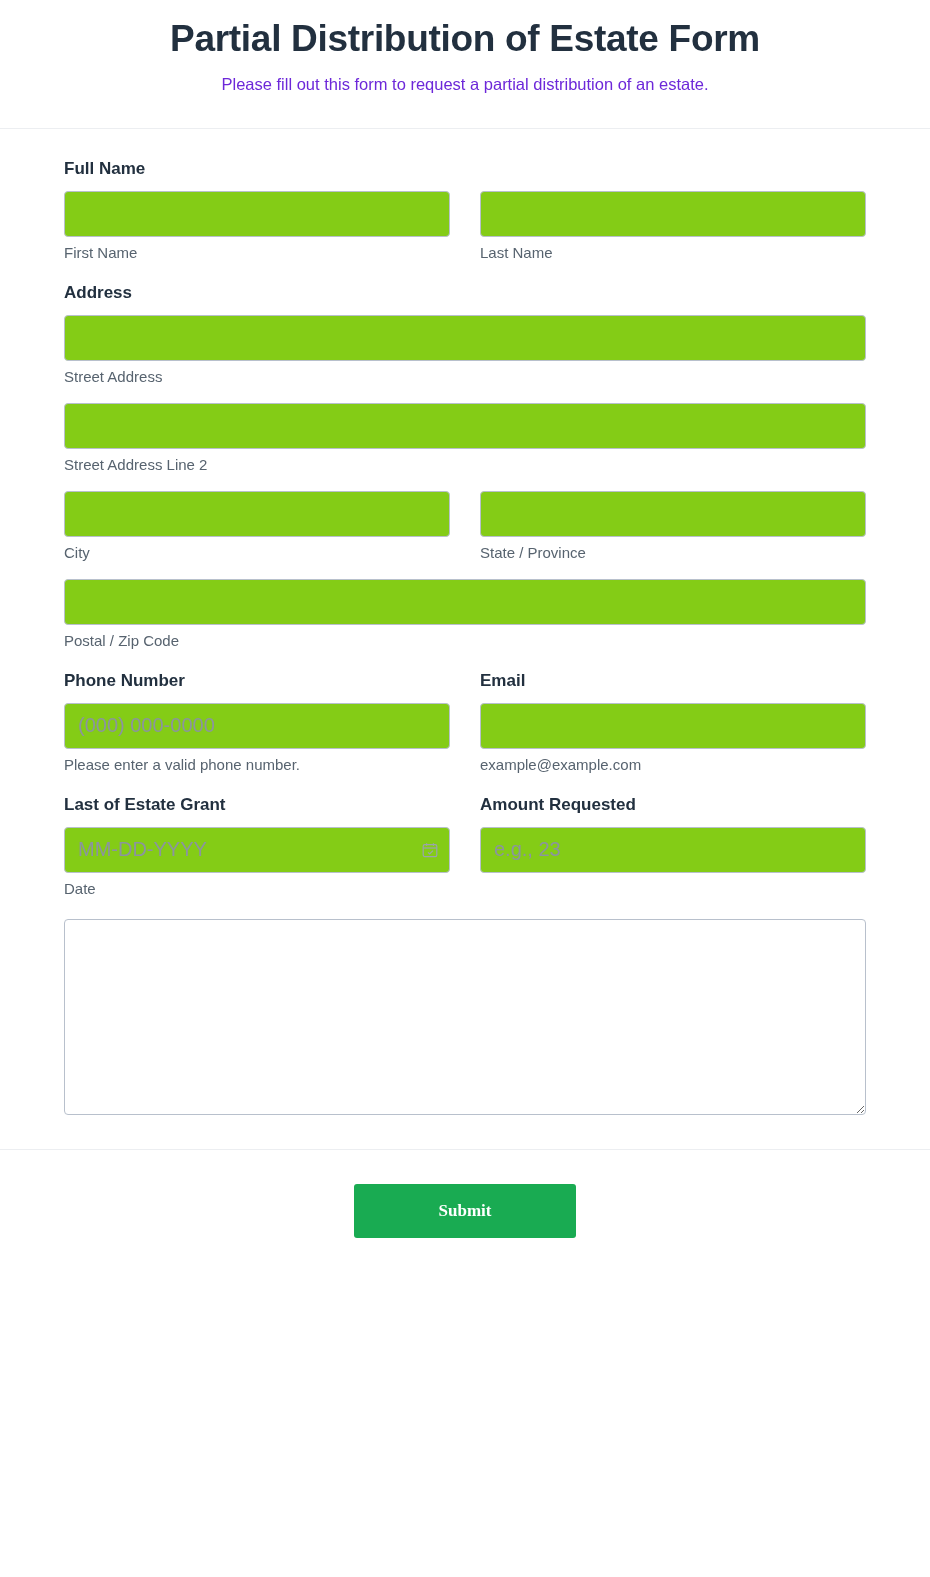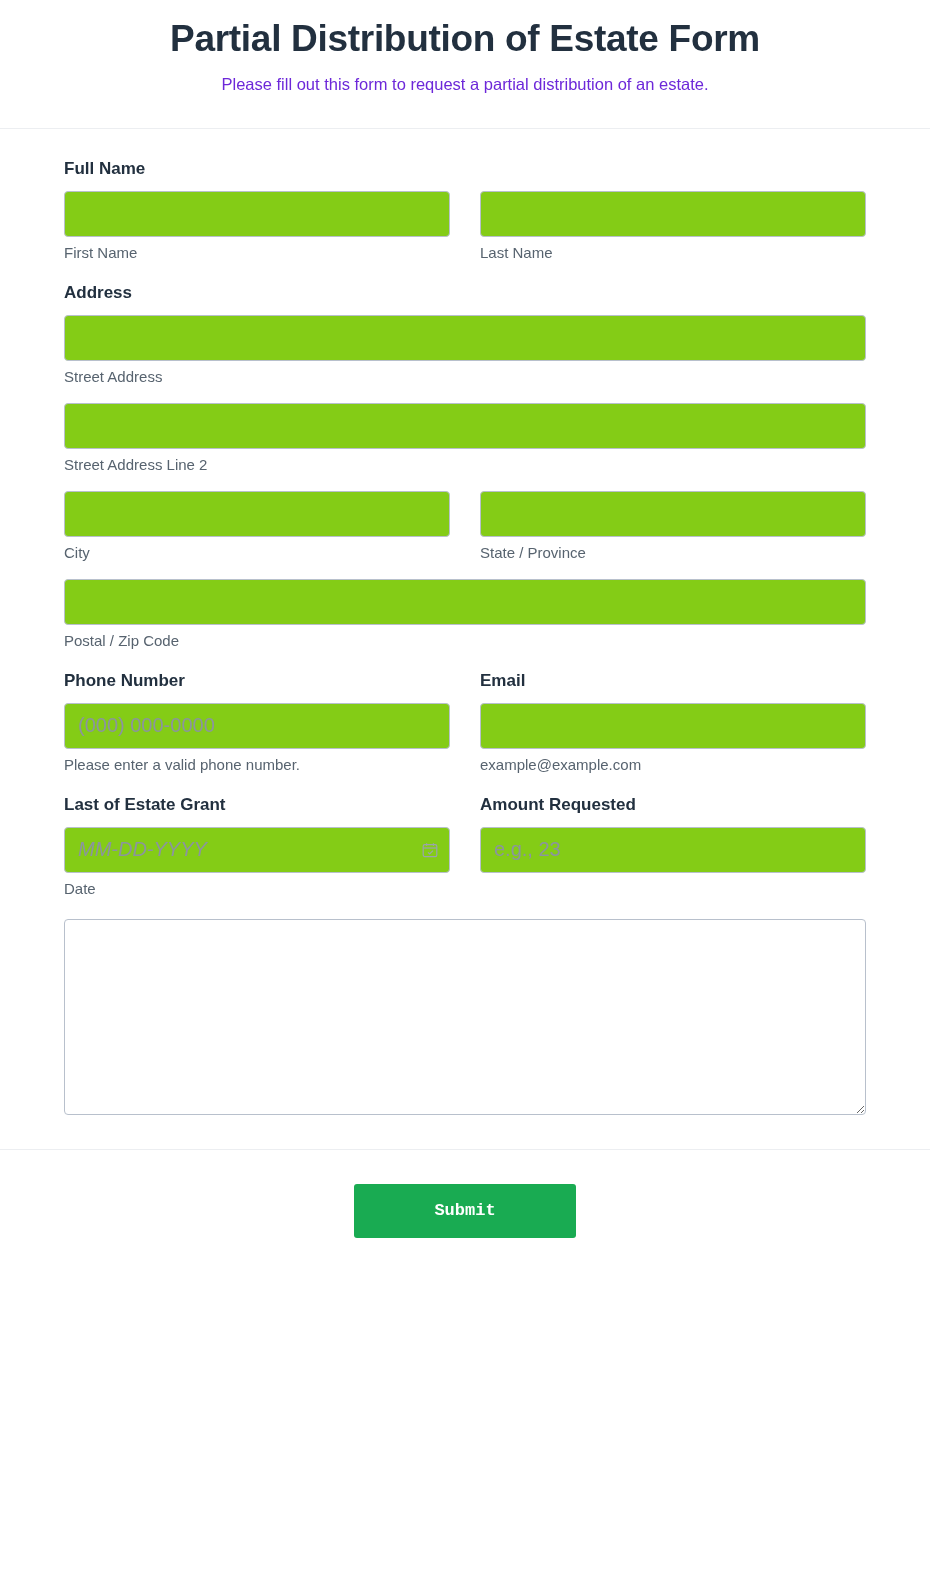--- a/index.html
+++ b/index.html
@@ -71,21 +71,21 @@
   .input::placeholder { color: #8b949f; }
 
   .row {
     display: flex;
     gap: 30px;
   }
   .col { flex: 1 1 0; min-width: 0; }
 
   
   .date-wrap { position: relative; }
-  .date-wrap .input { padding-right: 40px; font-style: italic; }
+  .date-wrap .input { padding-right: 40px; }
   .cal-icon {
     position: absolute;
     right: 12px;
     top: 50%;
     transform: translateY(-50%);
     width: 16px;
     height: 16px;
     pointer-events: none;
   }
 
@@ -110,21 +110,21 @@
     padding: 34px 40px 44px 40px;
     text-align: center;
   }
   .submit-btn {
     background: #19ab52;
     color: #ffffff;
     border: none;
     border-radius: 3px;
     font-size: 17px;
     font-weight: bold;
-    font-family: Liberation Mono, monospace;
+    font-family: Liberation Serif, serif;
     padding: 0 64px;
     height: 54px;
     min-width: 222px;
     cursor: pointer;
   }
 </style>
 </head>
 <body>
 
 <div class="page">

